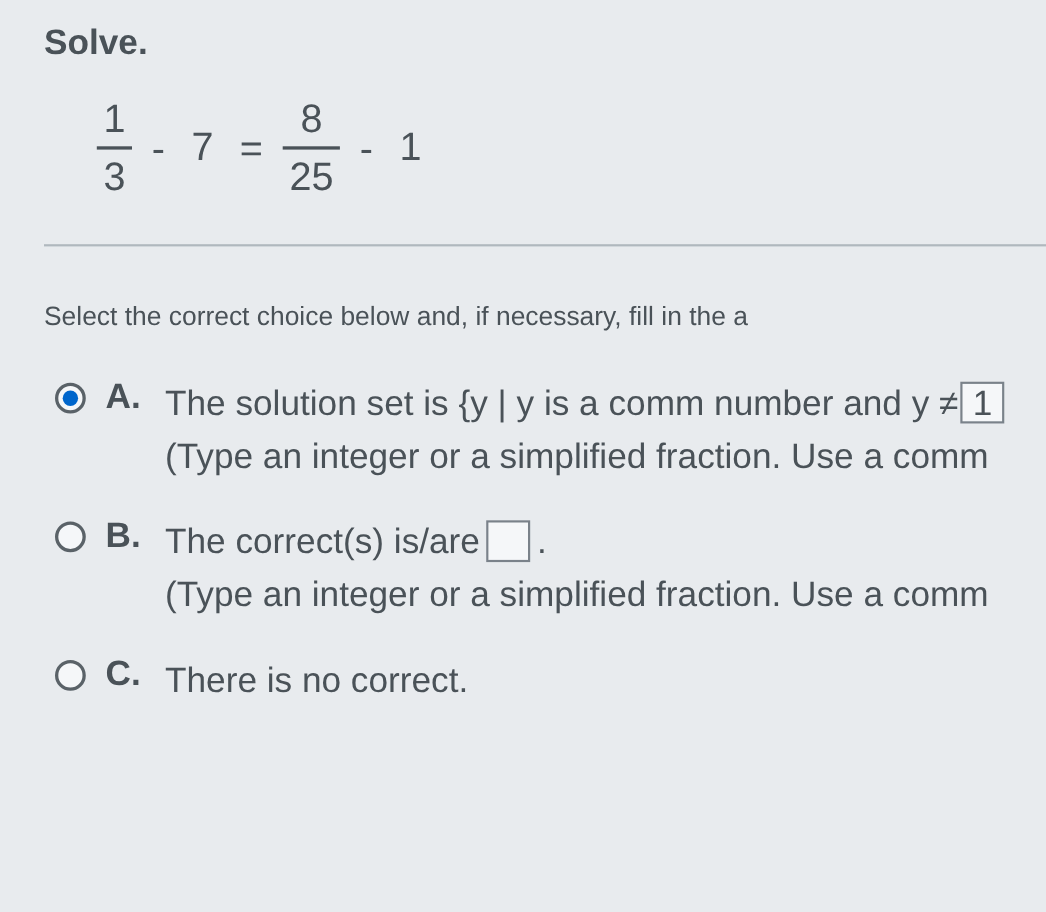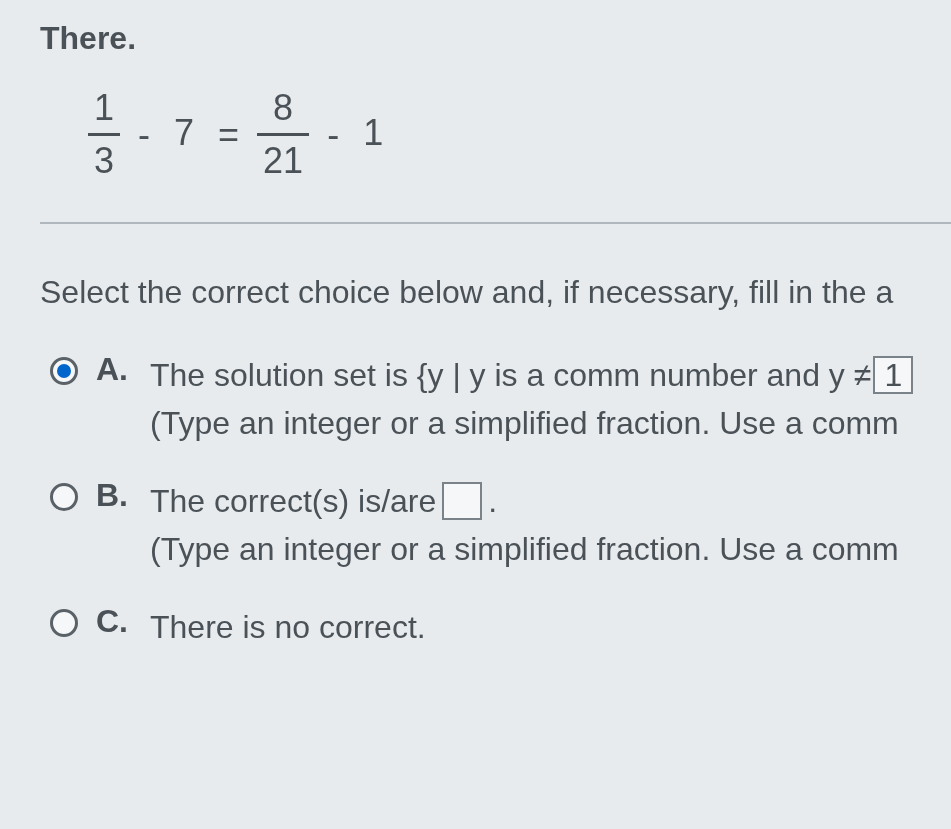--- a/index.html
+++ b/index.html
@@ -44,21 +44,21 @@
     .op {
       margin: 0 10px;
     }
     .divider {
       border: none;
       border-top: 2px solid #b0b8be;
       margin: 40px 0 50px 0;
       width: 100%;
     }
     .instruction {
-      font-size: 32px;
+      font-size: 24px;
       margin-bottom: 40px;
       white-space: nowrap;
     }
     .choices {
       margin-left: 10px;
     }
     .choice {
       display: flex;
       align-items: flex-start;
       margin-bottom: 30px;
@@ -118,35 +118,35 @@
       min-width: 40px;
       height: 38px;
       margin: 0 2px;
       padding: 0 4px;
       vertical-align: middle;
     }
   </style>
 </head>
 <body>
 
-<div class="solve-label">There.</div>
+<div class="solve-label">Solve.</div>
 
 <div class="equation">
   <span class="frac">
     <span class="num">1</span>
     <span class="den">3</span>
   </span>
   <span class="op">-</span>
   <span class="frac">
     <span class="num">7</span>
   </span>
   <span class="op">=</span>
   <span class="frac">
     <span class="num">8</span>
-    <span class="den">21</span>
+    <span class="den">25</span>
   </span>
   <span class="op">-</span>
   <span class="frac">
     <span class="num">1</span>
   </span>
 </div>
 
 <hr class="divider">
 
 <div class="instruction">Select the correct choice below and, if necessary, fill in the a</div>

